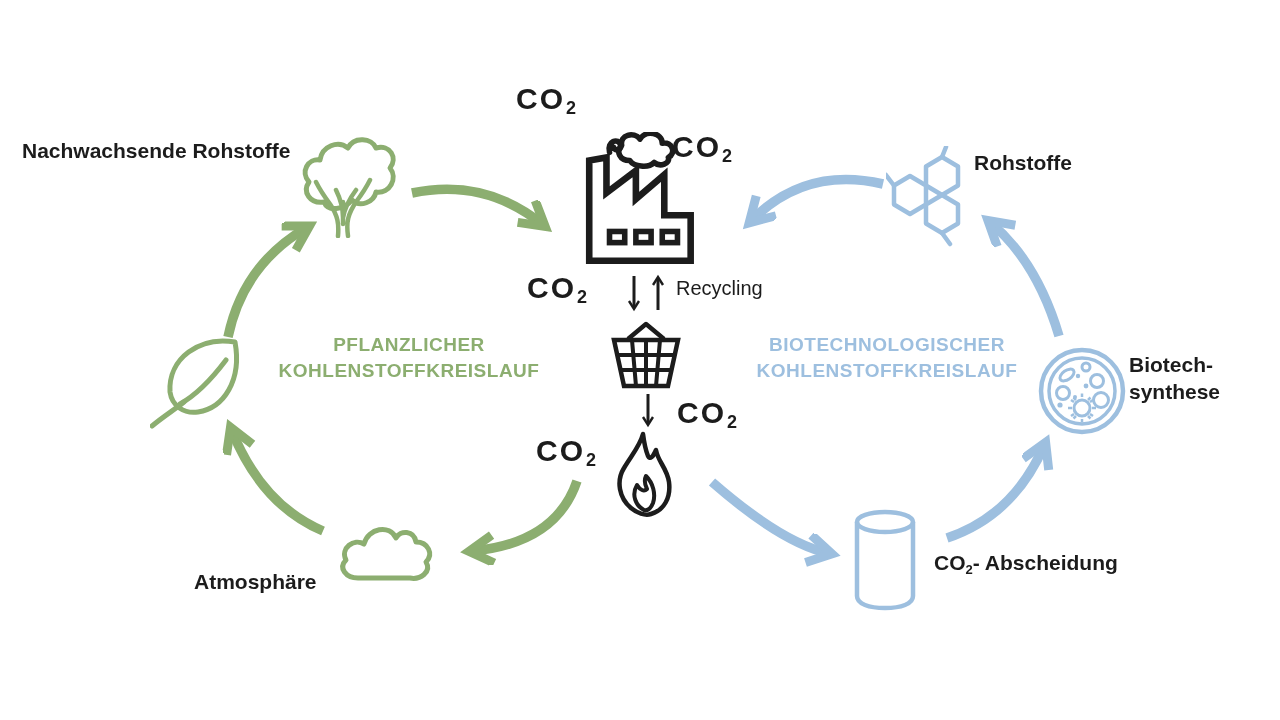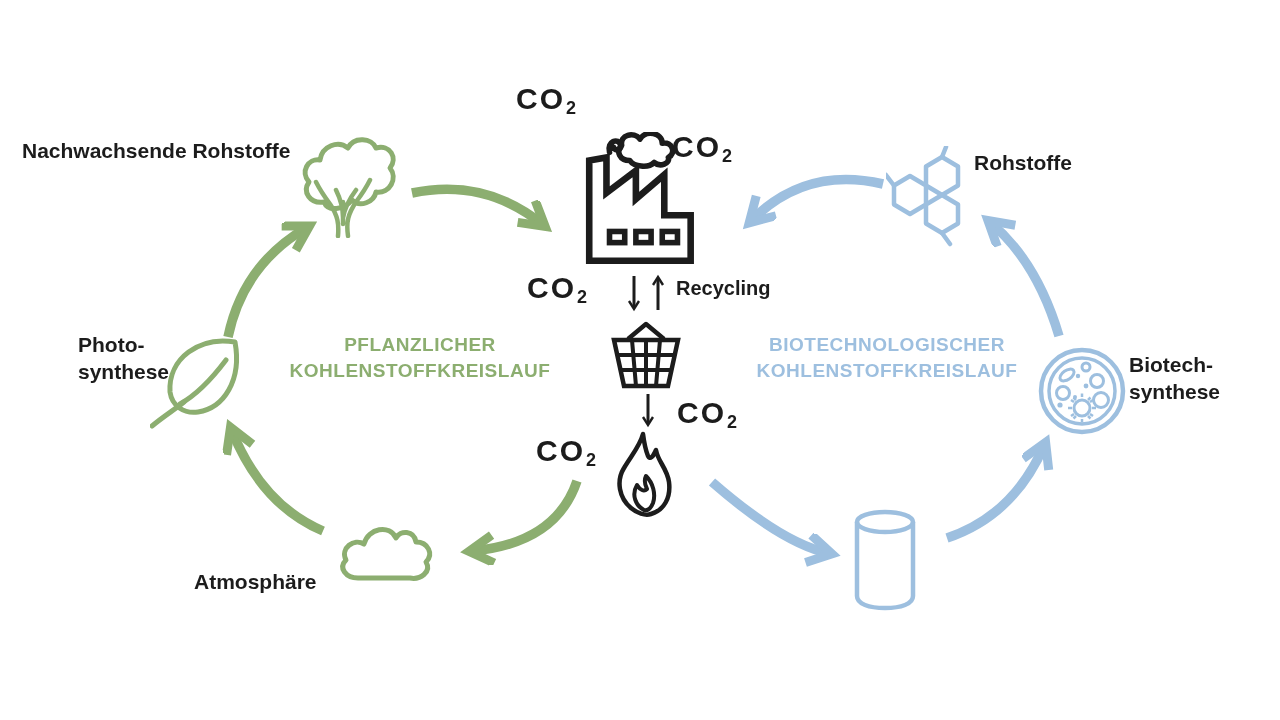--- a/index.html
+++ b/index.html
@@ -13,21 +13,21 @@
   .arrows{position:absolute;left:0;top:0;width:1280px;height:720px;}
   .stroke-green{stroke:var(--green);}
   .stroke-blue{stroke:var(--blue);}
   .stroke-ink{stroke:var(--ink);}
   .lbl{position:absolute;font-weight:bold;font-size:21px;color:var(--ink);white-space:nowrap;line-height:27px;}
   .co2{position:absolute;font-weight:bold;font-size:30px;color:var(--ink);letter-spacing:2px;white-space:nowrap;}
   .co2 sub{font-size:0.6em;font-weight:bold;vertical-align:baseline;position:relative;top:0.3em;left:1px;}
   .cyc-title{position:absolute;font-weight:bold;font-size:19px;text-align:center;line-height:26px;letter-spacing:0.5px;}
   .cyc-title.green{color:var(--green);}
   .cyc-title.blue{color:var(--blue);}
-  .recycling{position:absolute;font-size:20px;font-weight:bold;color:var(--ink);}
+  .recycling{position:absolute;font-size:20px;font-weight:normal;color:var(--ink);}
   .icon{position:absolute;}
   .co2small sub{font-size:0.62em;font-weight:bold;vertical-align:baseline;position:relative;top:0.28em;}
 </style>
 </head>
 <body>
 
 <div class="canvas">
 
   <svg class="arrows" viewBox="0 0 1280 720">
     <defs>
@@ -99,32 +99,28 @@
     <path class="stroke-ink" fill="none" stroke-width="4" stroke-linejoin="round" d="M34,80 C26,76 21,65 27,55 C30,60 34,62 37,59 C35,55 34,50 36,46 C43,53 46,64 43,73 C41,78 38,81 34,80 Z"></path>
   </svg>
 
   <div class="lbl" style="left:22px;top:137px;">Nachwachsende Rohstoffe</div>
 
   <svg class="icon" style="left:298px;top:130px;" width="100" height="108" viewBox="0 0 100 108">
     <path class="stroke-green" fill="none" stroke-width="5" stroke-linejoin="round" d="M26,72 C12,74 4,62 11,52 C2,42 10,28 22,30 C24,16 40,10 50,18 C56,6 74,8 78,18 C92,14 100,28 92,38 C100,48 92,64 78,62 C76,72 62,78 54,70 C46,80 30,82 26,72 Z"></path>
     <path class="stroke-green" fill="none" stroke-width="4.5" stroke-linecap="round" d="M40,106 C41,94 40,86 32,74 C26,66 22,60 18,52 M50,106 C48,92 50,84 58,72 C64,64 68,58 72,50 M45,88 C45,76 42,68 38,60 M45,88 C47,76 52,68 58,60 M45,94 L45,72"></path>
   </svg>
 
-  <div class="lbl" style="left:78px;top:331px;">
-    <div>Photo-</div>
-    <div>synthese</div>
-  </div>
 
   <svg class="icon" style="left:150px;top:330px;" width="110" height="100" viewBox="0 0 110 100">
     <path class="stroke-green" fill="none" stroke-width="5" stroke-linejoin="round" d="M85,12 C50,6 18,28 20,62 C22,76 34,84 48,82 C74,78 92,50 85,12 Z"></path>
     <path class="stroke-green" fill="none" stroke-width="5" stroke-linecap="round" d="M30,74 C48,64 64,46 76,30"></path>
     <path class="stroke-green" fill="none" stroke-width="5" stroke-linecap="round" d="M2,96 C14,86 24,80 34,72"></path>
   </svg>
 
-  <div class="cyc-title green" style="left:280px;top:332px;width:280px;">
+  <div class="cyc-title green" style="left:269px;top:332px;width:280px;">
     <div>PFLANZLICHER</div>
     <div>KOHLENSTOFFKREISLAUF</div>
   </div>
 
   <div class="lbl" style="left:194px;top:568px;">Atmosphäre</div>
 
   <svg class="icon" style="left:336px;top:520px;" width="100" height="64" viewBox="0 0 100 64">
     <path class="stroke-green" fill="none" stroke-width="5" stroke-linejoin="round" d="M22,58 C10,58 2,48 10,40 C4,28 18,18 28,24 C32,8 54,4 60,18 C64,10 78,10 80,22 C92,22 98,34 90,42 C96,52 84,60 74,58 Z"></path>
   </svg>
 
@@ -161,14 +157,17 @@
   <div class="lbl" style="left:1129px;top:331px;margin-top:20px;">
     <div>Biotech-</div>
     <div>synthese</div>
   </div>
 
   <svg class="icon" style="left:850px;top:508px;" width="70" height="104" viewBox="0 0 70 104">
     <ellipse class="stroke-blue" fill="none" stroke-width="4.5" cx="35" cy="14" rx="28" ry="10"></ellipse>
     <path class="stroke-blue" fill="none" stroke-width="4.5" d="M7,14 L7,88 C7,96 19,100 35,100 C51,100 63,96 63,88 L63,14"></path>
   </svg>
 
+  <div class="lbl co2small" style="left:934px;top:549px;">
+    <span>CO</span><sub>2</sub><span>- Abscheidung</span>
+  </div>
 
 </div>
 
 </body></html>

